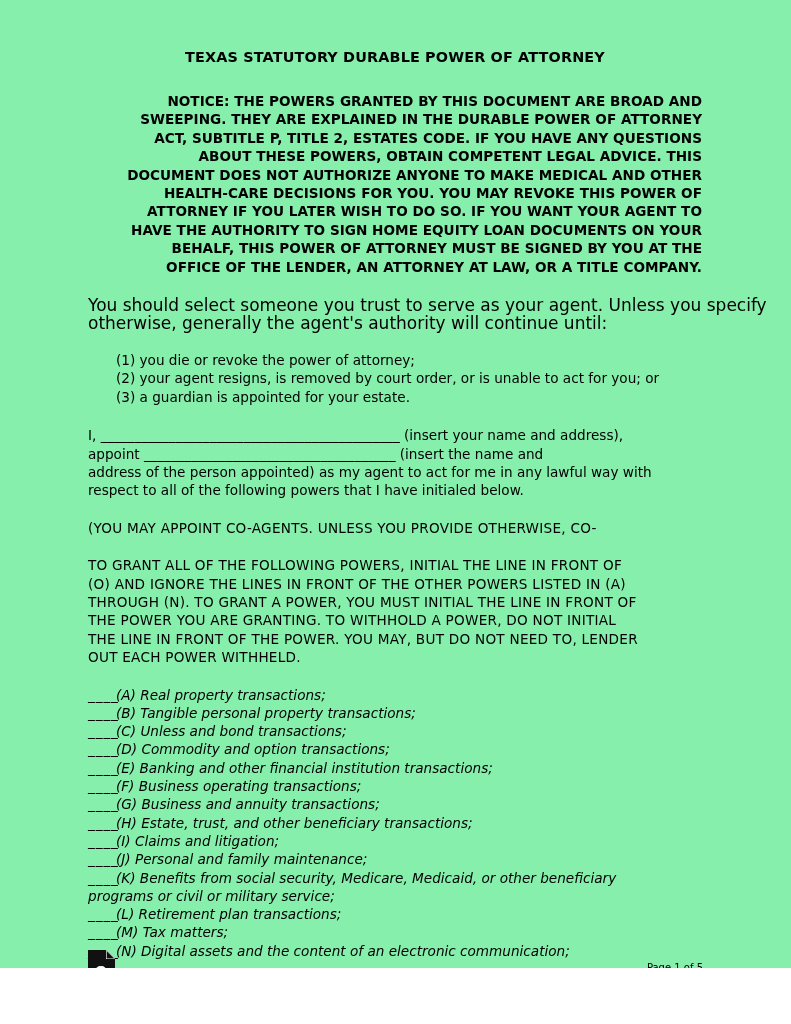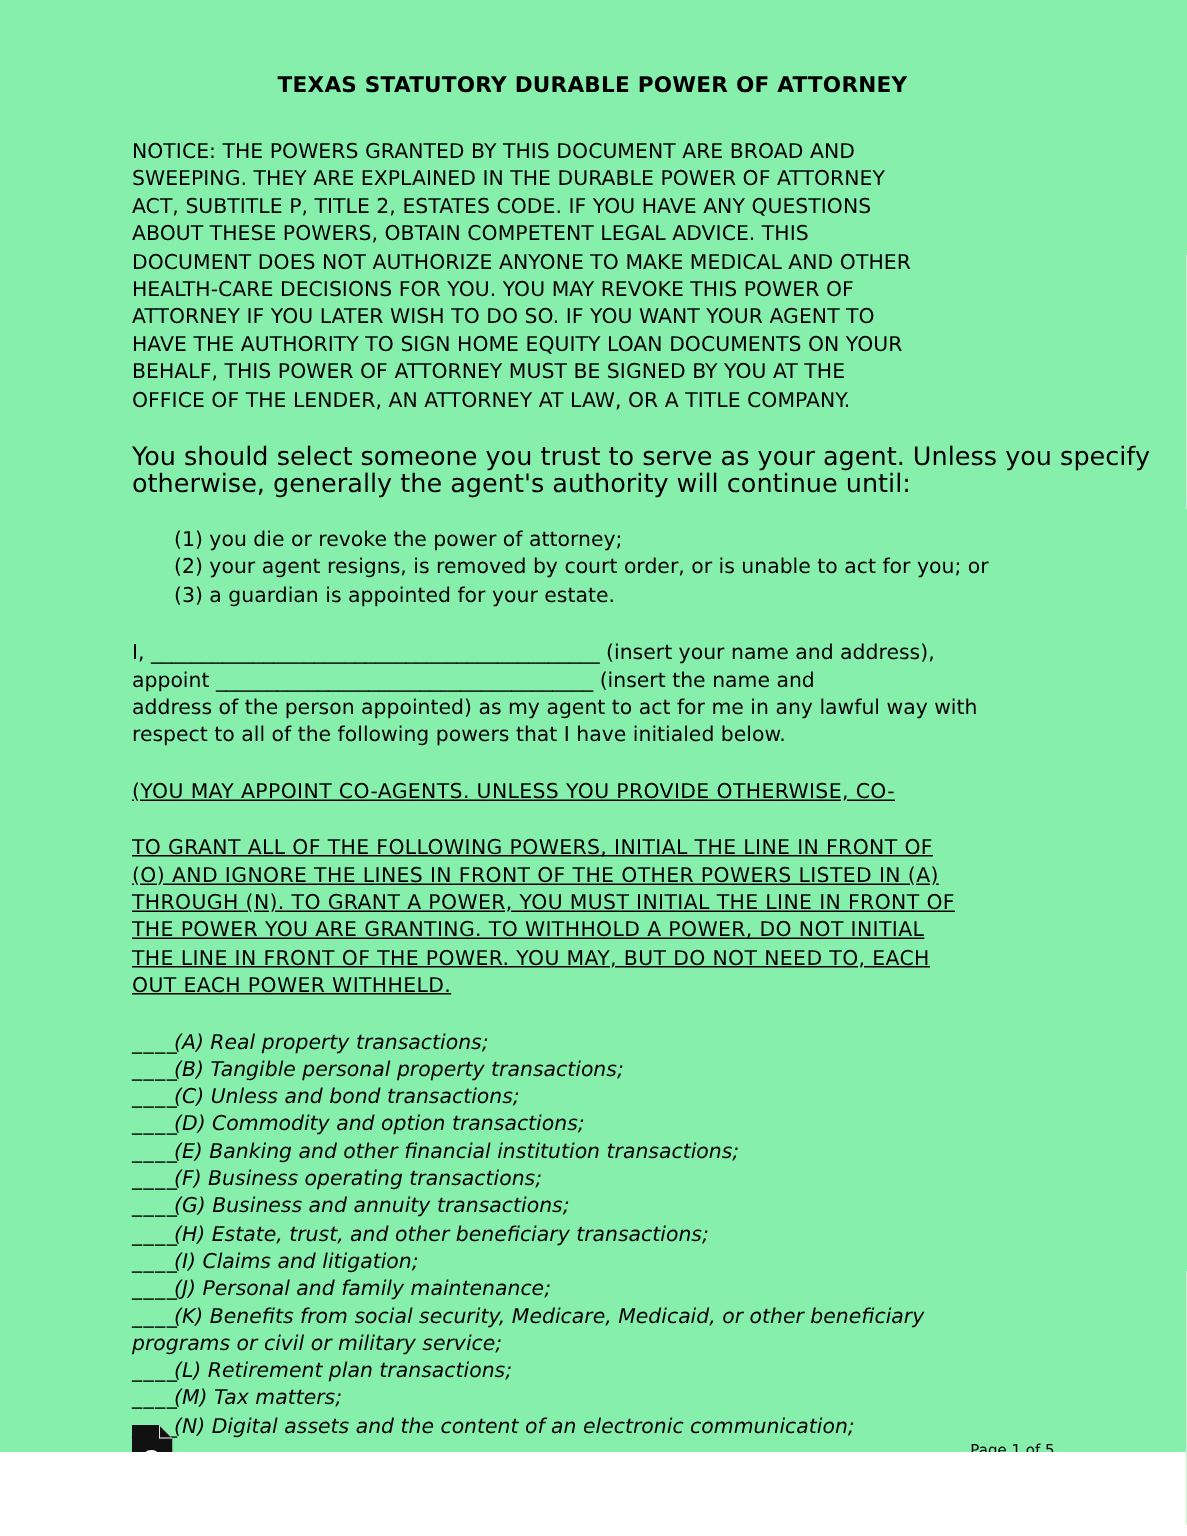--- a/index.html
+++ b/index.html
@@ -35,25 +35,25 @@
     margin: 0;
     padding-top: 48px;
     line-height: 18px;
     white-space: nowrap;
   }
 
   
   .notice-block {
     margin: 0;
     padding-top: 26px;
-    font-weight: normal;
+    font-weight: bold;
     font-size: 13.6px;
     line-height: 18.4px;
     letter-spacing: 0.02px;
-    text-align: left;
+    text-align: right;
   }
   .notice-block .ln { display: block; white-space: nowrap; }
 
   
   .para {
     margin: 0;
     font-size: 17px;
     line-height: 18.4px;
     font-weight: normal;
   }
@@ -72,21 +72,21 @@
   }
   .numbered .ln { display: block; white-space: nowrap; }
 
   
   .caps-para {
     margin: 0;
     font-size: 13.6px;
     line-height: 18.4px;
     letter-spacing: 0.25px;
   }
-  .caps-para .ln { display: block; white-space: nowrap; text-decoration: underline; }
+  .caps-para .ln { display: block; white-space: nowrap; }
 
   
   .fillin { margin: 0; font-size: 13.6px; line-height: 18.4px; }
   .fillin .ln { display: block; white-space: nowrap; }
 
   
   .powers {
     margin: 0;
     font-size: 13.6px;
     line-height: 18.3px;
@@ -181,21 +181,21 @@
       <span class="ln">(YOU MAY APPOINT CO-AGENTS. UNLESS YOU PROVIDE OTHERWISE, CO-</span>
     </p>
 
     <div class="gap-md"></div>
 
     <p class="caps-para">
       <span class="ln">TO GRANT ALL OF THE FOLLOWING POWERS, INITIAL THE LINE IN FRONT OF</span>
       <span class="ln">(O) AND IGNORE THE LINES IN FRONT OF THE OTHER POWERS LISTED IN (A)</span>
       <span class="ln">THROUGH (N). TO GRANT A POWER, YOU MUST INITIAL THE LINE IN FRONT OF</span>
       <span class="ln">THE POWER YOU ARE GRANTING. TO WITHHOLD A POWER, DO NOT INITIAL</span>
-      <span class="ln">THE LINE IN FRONT OF THE POWER. YOU MAY, BUT DO NOT NEED TO, EACH</span>
+      <span class="ln">THE LINE IN FRONT OF THE POWER. YOU MAY, BUT DO NOT NEED TO, LENDER</span>
       <span class="ln">OUT EACH POWER WITHHELD.</span>
     </p>
 
     <div class="gap-md"></div>
 
     <div class="powers" id="powers-list">
         <span class="power-row"><span class="power-blank">____</span><span>(A) Real property transactions;</span></span>
         <span class="power-row"><span class="power-blank">____</span><span>(B) Tangible personal property transactions;</span></span>
         <span class="power-row"><span class="power-blank">____</span><span>(C) Unless and bond transactions;</span></span>
         <span class="power-row"><span class="power-blank">____</span><span>(D) Commodity and option transactions;</span></span>

